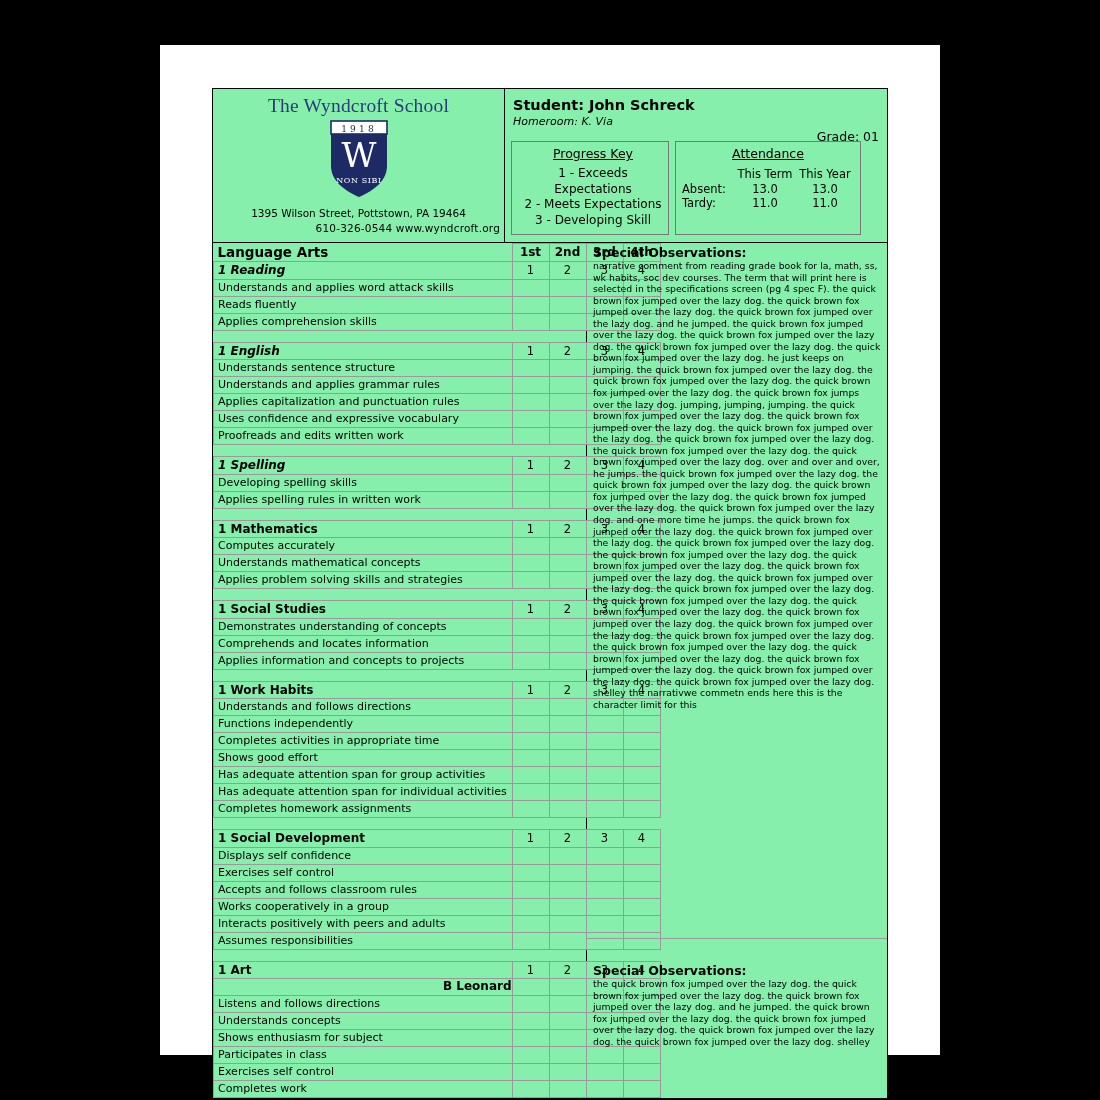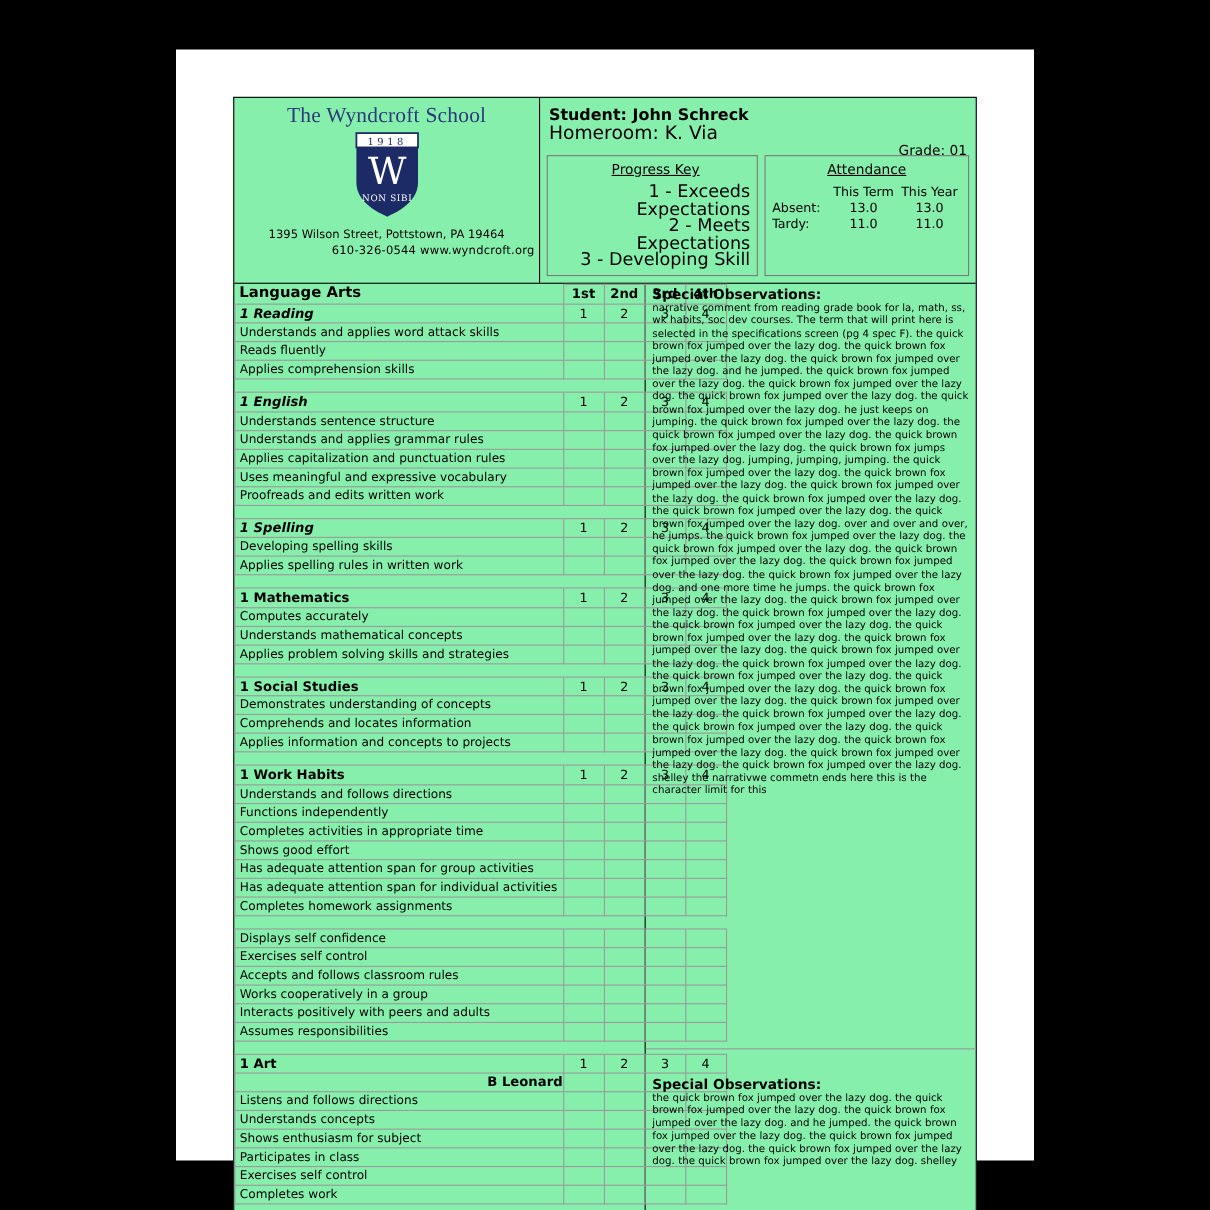--- a/index.html
+++ b/index.html
@@ -72,51 +72,52 @@
     padding: 8px 8px 0 8px;
     height: 52px;
     box-sizing: border-box;
   }
   .stu-name {
     font-size: 14.5px;
     font-weight: bold;
     line-height: 17px;
   }
   .stu-home {
-    font-size: 17px;
+    font-size: 11px;
     line-height: 15px;
+    font-style: italic;
   }
   .grade-lbl {
     font-size: 12.5px;
     white-space: nowrap;
     padding-top: 1px;
     margin-top: 31px;
   }
   .boxes {
     display: flex;
     gap: 0;
     padding: 0 6px 6px 6px;
   }
   .keybox, .attbox {
     border: 1px solid #7a7a7a;
     box-sizing: border-box;
     padding: 4px 6px 6px 6px;
   }
-  .keybox { width: 192px; padding-left: 12px; }
+  .keybox { width: 158px; padding-left: 12px; }
   .attbox { width: 186px; margin-left: 6px; }
   .box-title {
     text-align: center;
     font-size: 12.5px;
     text-decoration: underline;
     margin-bottom: 5px;
   }
   .key-line {
-    font-size: 16px;
+    font-size: 12px;
     line-height: 15.5px;
-    text-align: right;
+    text-align: center;
   }
   .att-grid {
     font-size: 11.5px;
     width: 100%;
     border-collapse: collapse;
   }
   .att-grid th {
     font-weight: normal;
     text-align: center;
     padding: 1px 0;
@@ -358,21 +359,21 @@
                 <td class="c-q"></td>
               </tr>
               <tr class="skill-row">
                 <td class="c-skill">Applies capitalization and punctuation rules</td>
                 <td class="c-q"></td>
                 <td class="c-q"></td>
                 <td class="c-q"></td>
                 <td class="c-q"></td>
               </tr>
               <tr class="skill-row">
-                <td class="c-skill">Uses meaningful and expressive vocabulary</td>
+                <td class="c-skill">Uses confidence and expressive vocabulary</td>
                 <td class="c-q"></td>
                 <td class="c-q"></td>
                 <td class="c-q"></td>
                 <td class="c-q"></td>
               </tr>
               <tr class="skill-row">
                 <td class="c-skill">Proofreads and edits written work</td>
                 <td class="c-q"></td>
                 <td class="c-q"></td>
                 <td class="c-q"></td>
@@ -538,20 +539,27 @@
                 <td class="c-q"></td>
                 <td class="c-q"></td>
                 <td class="c-q"></td>
               </tr>
               <tr class="spacer">
                 <td class="nb"></td>
                 <td class="nb"></td>
                 <td class="nb"></td>
                 <td class="nb"></td>
                 <td class="nb"></td>
+              </tr>
+              <tr class="sec-head">
+                <td class="c-skill">1 Social Development</td>
+                <td class="c-q">1</td>
+                <td class="c-q">2</td>
+                <td class="c-q">3</td>
+                <td class="c-q">4</td>
               </tr>
               <tr class="skill-row">
                 <td class="c-skill">Displays self confidence</td>
                 <td class="c-q"></td>
                 <td class="c-q"></td>
                 <td class="c-q"></td>
                 <td class="c-q"></td>
               </tr>
               <tr class="skill-row">
                 <td class="c-skill">Exercises self control</td>

